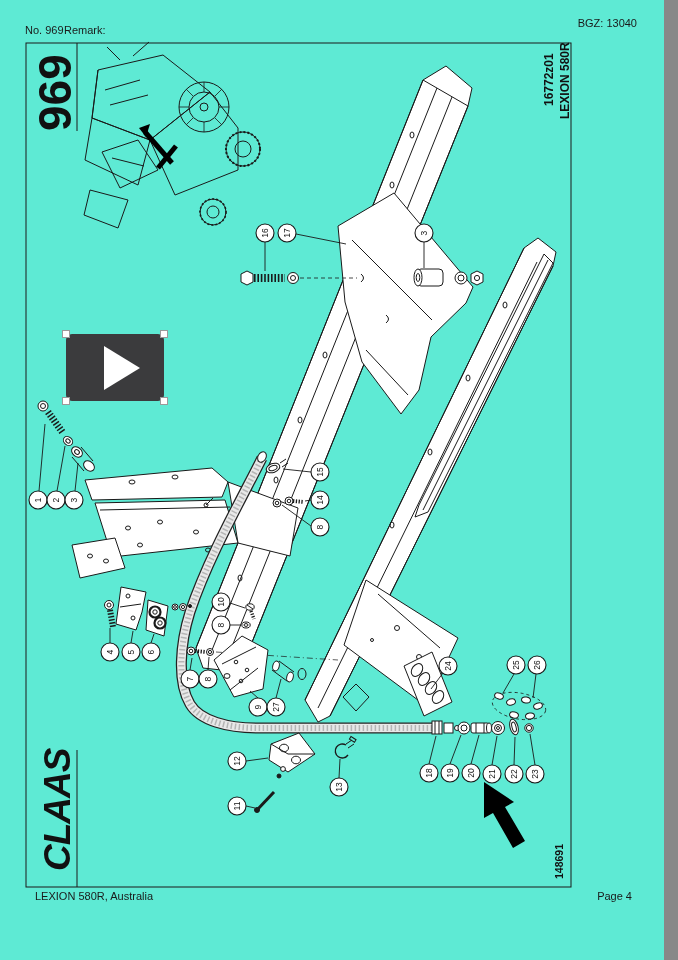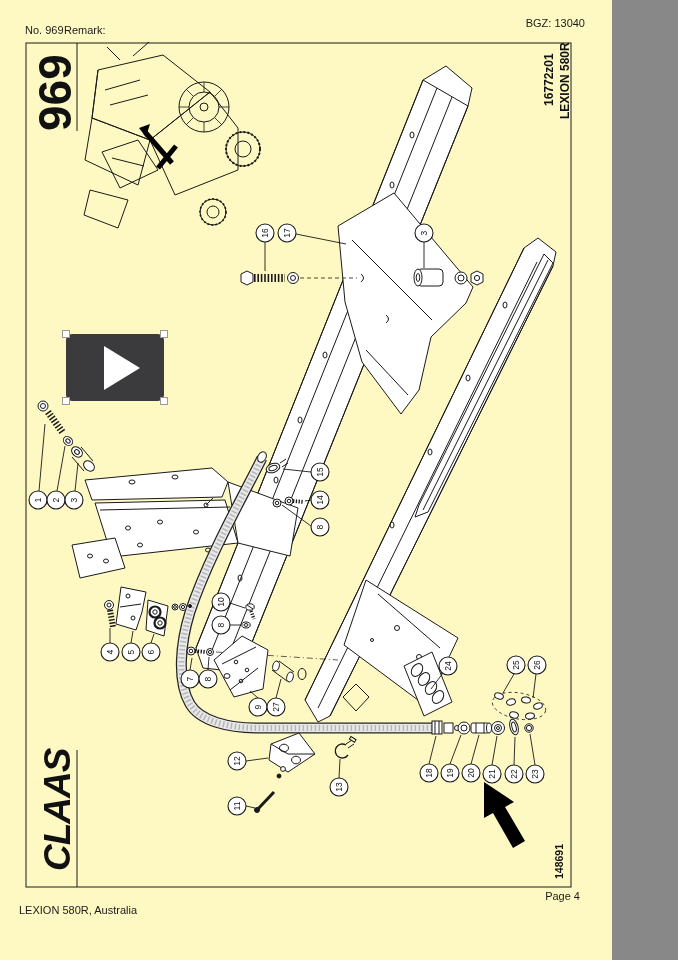--- a/index.html
+++ b/index.html
@@ -1,16 +1,16 @@
 <!DOCTYPE html>
 <html><head>
 <meta charset="utf-8">
 <style>
   html,body{margin:0;padding:0;background:#888;}
-  .page{position:relative;width:612px;height:960px;background:#fef9c3;overflow:hidden;
+  .page{position:relative;width:664px;height:960px;background:#5eead4;overflow:hidden;
         font-family:"Liberation Sans",sans-serif;color:#1a1a1a;}
   .hdr-txt{position:absolute;font-size:11px;white-space:nowrap;}
   .ftr-txt{position:absolute;font-size:11px;white-space:nowrap;}
   svg.diagram{position:absolute;left:0;top:0;}
   
   .video-overlay{position:absolute;left:66px;top:334px;width:98px;height:67px;
         background:#3b3b3d;border-radius:6px;}
   .video-overlay .tri{position:absolute;left:38px;top:12px;width:0;height:0;
         border-top:22px solid transparent;border-bottom:22px solid transparent;
         border-left:36px solid #ffffff;}
@@ -23,21 +23,21 @@
 </style>
 </head>
 <body>
 
 <div class="page">
 
   <div class="hdr-txt" style="left:25px;top:24px;">No. 969</div>
   <div class="hdr-txt" style="left:64px;top:24px;text-align:right;">Remark:</div>
   <div class="hdr-txt" style="right:27px;top:17px;">BGZ: 13040</div>
 
-  <div class="ftr-txt" style="left:19px;top:890px;margin-top:14px;">LEXION 580R, Australia</div>
+  <div class="ftr-txt" style="left:35px;top:890px;">LEXION 580R, Australia</div>
   <div class="ftr-txt" style="right:32px;top:890px;">Page 4</div>
 
   <svg class="diagram" width="678" height="960" viewBox="0 0 678 960">
 
     <rect x="26" y="43" width="545" height="844" class="lineart" stroke-width="1.6"></rect>
     <line x1="77" y1="43" x2="77" y2="131" class="lineart" stroke-width="1.4"></line>
     <line x1="77" y1="750" x2="77" y2="887" class="lineart" stroke-width="1.4"></line>
 
     <text class="vtx" transform="translate(71,131) rotate(-90)" font-size="46" font-weight="bold">969</text>
     <text class="vtx" transform="translate(70,871) rotate(-90)" font-size="37" font-weight="bold" font-style="italic" letter-spacing="-1">CLAAS</text>

